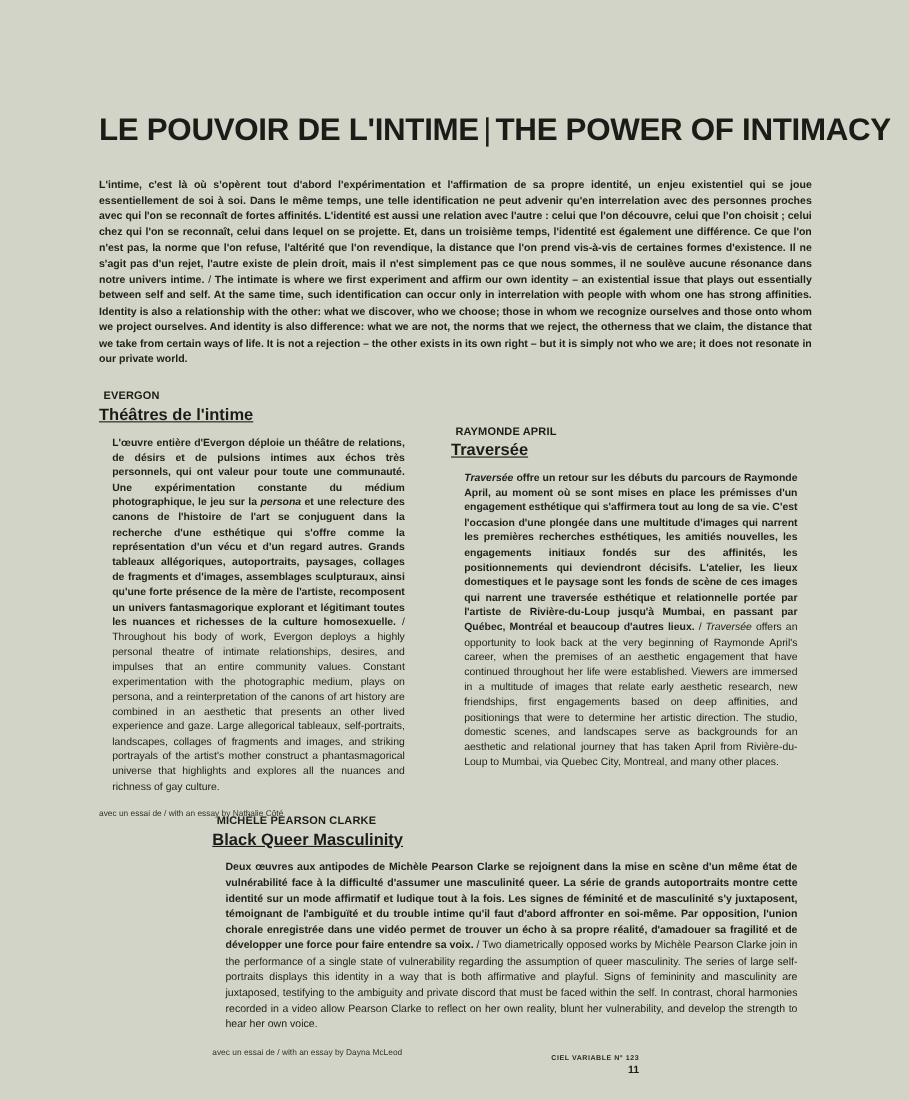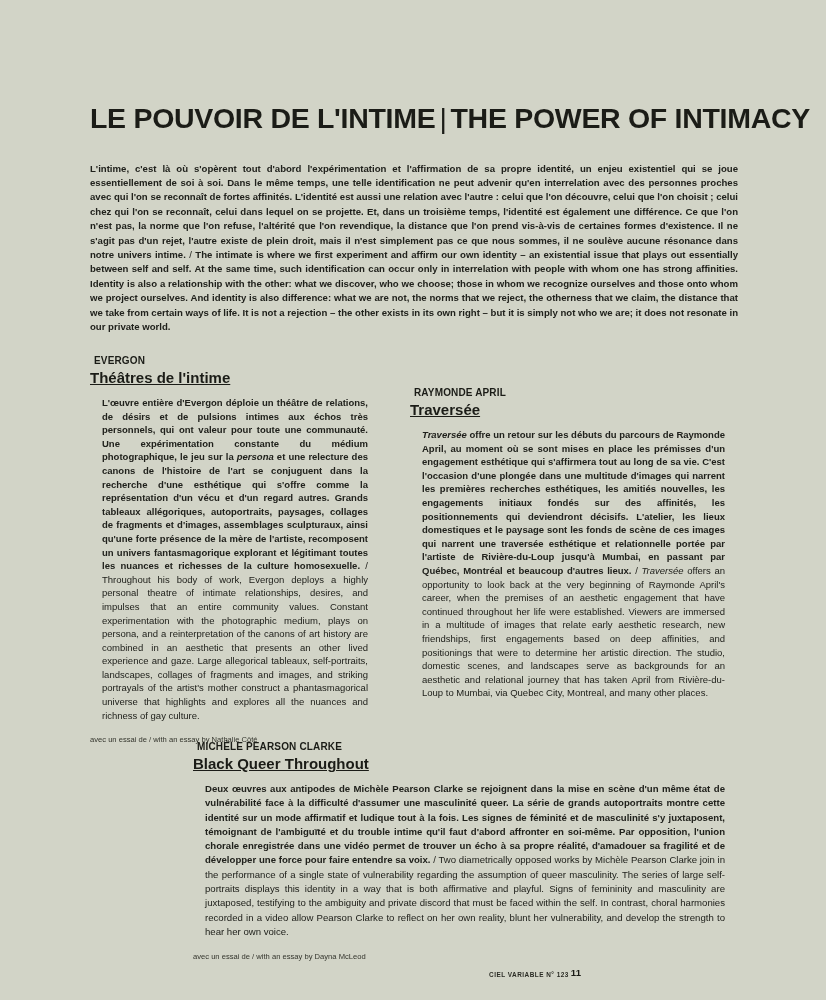--- a/index.html
+++ b/index.html
@@ -139,20 +139,21 @@
   .footer {
     position: absolute;
     left: 90px;
     right: 89px;
     bottom: 22px;
     height: 14px;
     display: flex;
     align-items: flex-end;
     justify-content: flex-end;
     gap: 2px;
+    flex-direction: column;
   }
   .footer-issue {
     font-size: 6.4px;
     letter-spacing: 0.5px;
     font-weight: 700;
     color: #2a2b24;
     text-transform: uppercase;
   }
   .footer-page {
     font-size: 9.6px;
@@ -180,21 +181,21 @@
   </div>
 
   <div class="section sec-april">
     <h2 class="artist-name">RAYMONDE APRIL</h2>
     <h3 class="work-title">Traversée</h3>
     <p class="body-text"><em class="fr">Traversée</em><span class="fr"> offre un retour sur les débuts du parcours de Raymonde April, au moment où se sont mises en place les prémisses d'un engagement esthétique qui s'affirmera tout au long de sa vie. C'est l'occasion d'une plongée dans une multitude d'images qui narrent les premières recherches esthétiques, les amitiés nouvelles, les engagements initiaux fondés sur des affinités, les positionnements qui deviendront décisifs. L'atelier, les lieux domestiques et le paysage sont les fonds de scène de ces images qui narrent une traversée esthétique et relationnelle portée par l'artiste de Rivière-du-Loup jusqu'à Mumbai, en passant par Québec, Montréal et beaucoup d'autres lieux.</span><span class="slash"> / </span><em class="en">Traversée</em><span class="en"> offers an opportunity to look back at the very beginning of Raymonde April's career, when the premises of an aesthetic engagement that have continued throughout her life were established. Viewers are immersed in a multitude of images that relate early aesthetic research, new friendships, first engagements based on deep affinities, and positionings that were to determine her artistic direction. The studio, domestic scenes, and landscapes serve as backgrounds for an aesthetic and relational journey that has taken April from Rivière-du-Loup to Mumbai, via Quebec City, Montreal, and many other places.</span></p>
   </div>
 
   <div class="section sec-clarke">
     <h2 class="artist-name">MICHÈLE PEARSON CLARKE</h2>
-    <h3 class="work-title">Black Queer Throughout</h3>
+    <h3 class="work-title">Black Queer Masculinity</h3>
     <p class="body-text"><span class="fr">Deux œuvres aux antipodes de Michèle Pearson Clarke se rejoignent dans la mise en scène d'un même état de vulnérabilité face à la difficulté d'assumer une masculinité queer. La série de grands autoportraits montre cette identité sur un mode affirmatif et ludique tout à la fois. Les signes de féminité et de masculinité s'y juxtaposent, témoignant de l'ambiguïté et du trouble intime qu'il faut d'abord affronter en soi-même. Par opposition, l'union chorale enregistrée dans une vidéo permet de trouver un écho à sa propre réalité, d'amadouer sa fragilité et de développer une force pour faire entendre sa voix.</span><span class="slash"> / </span><span class="en">Two diametrically opposed works by Michèle Pearson Clarke join in the performance of a single state of vulnerability regarding the assumption of queer masculinity. The series of large self-portraits displays this identity in a way that is both affirmative and playful. Signs of femininity and masculinity are juxtaposed, testifying to the ambiguity and private discord that must be faced within the self. In contrast, choral harmonies recorded in a video allow Pearson Clarke to reflect on her own reality, blunt her vulnerability, and develop the strength to hear her own voice.</span></p>
     <p class="credit">avec un essai de / with an essay by Dayna McLeod</p>
   </div>
 
   <div class="footer">
     <span class="footer-issue">CIEL VARIABLE N° 123</span>
     <span class="footer-page">11</span>
   </div>
 
 </div>

